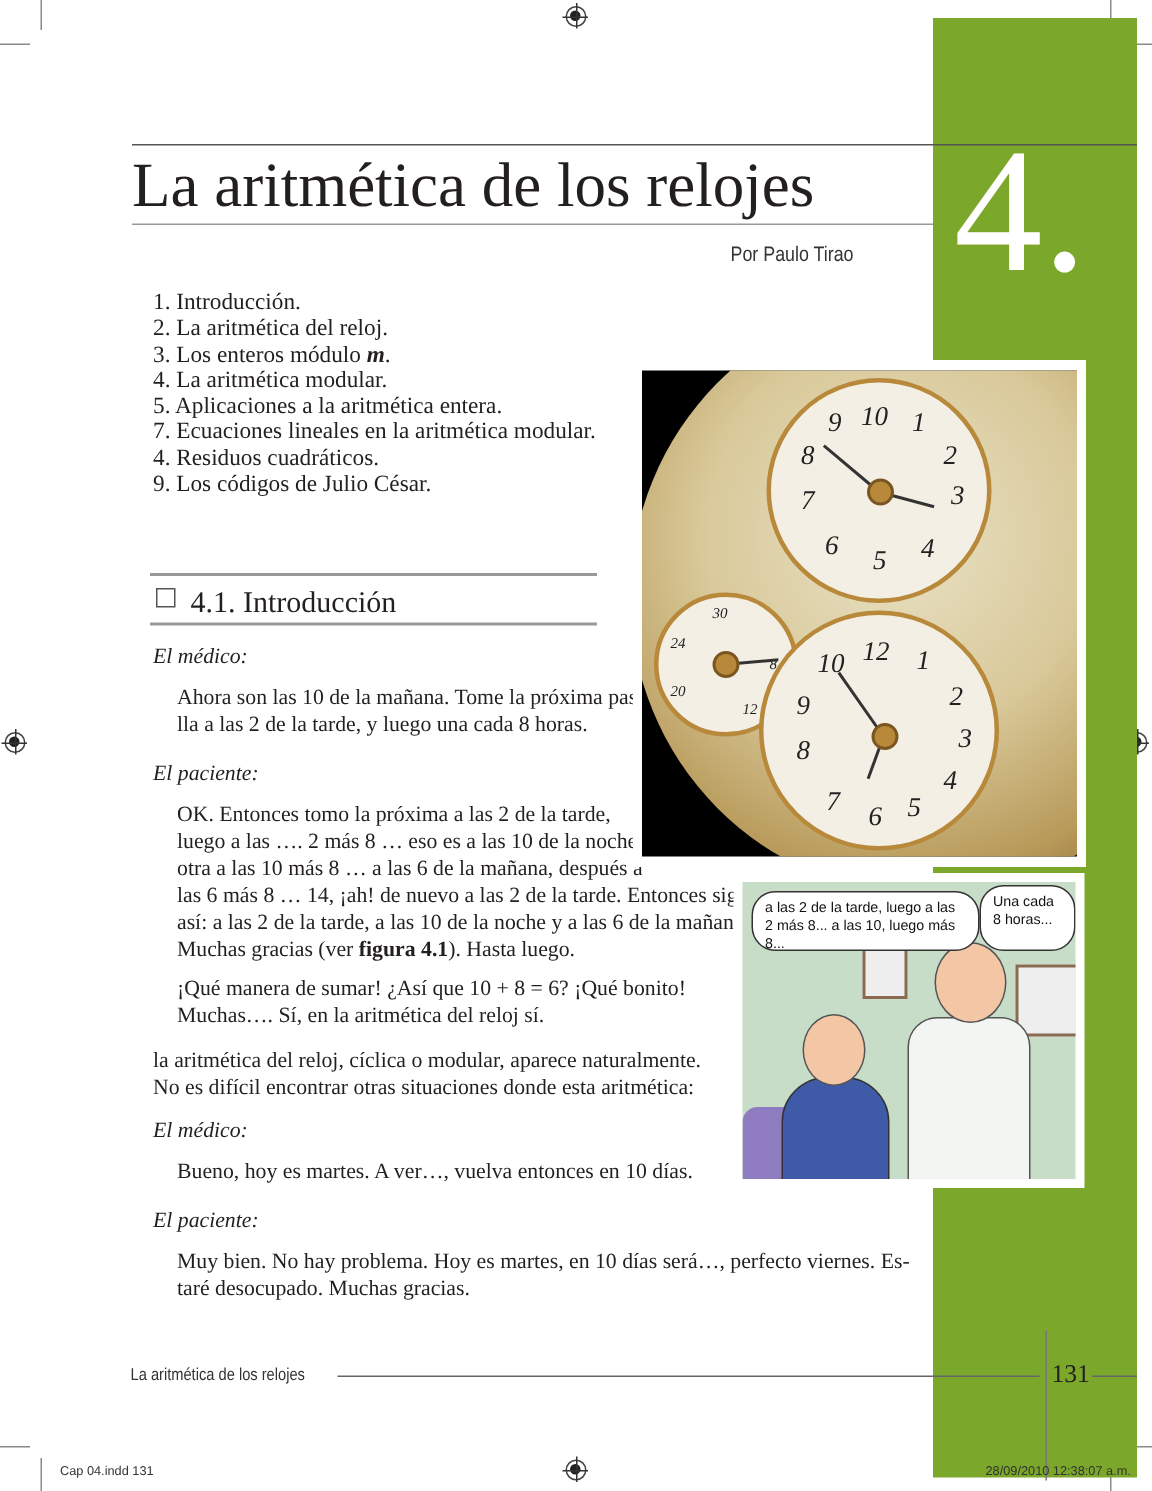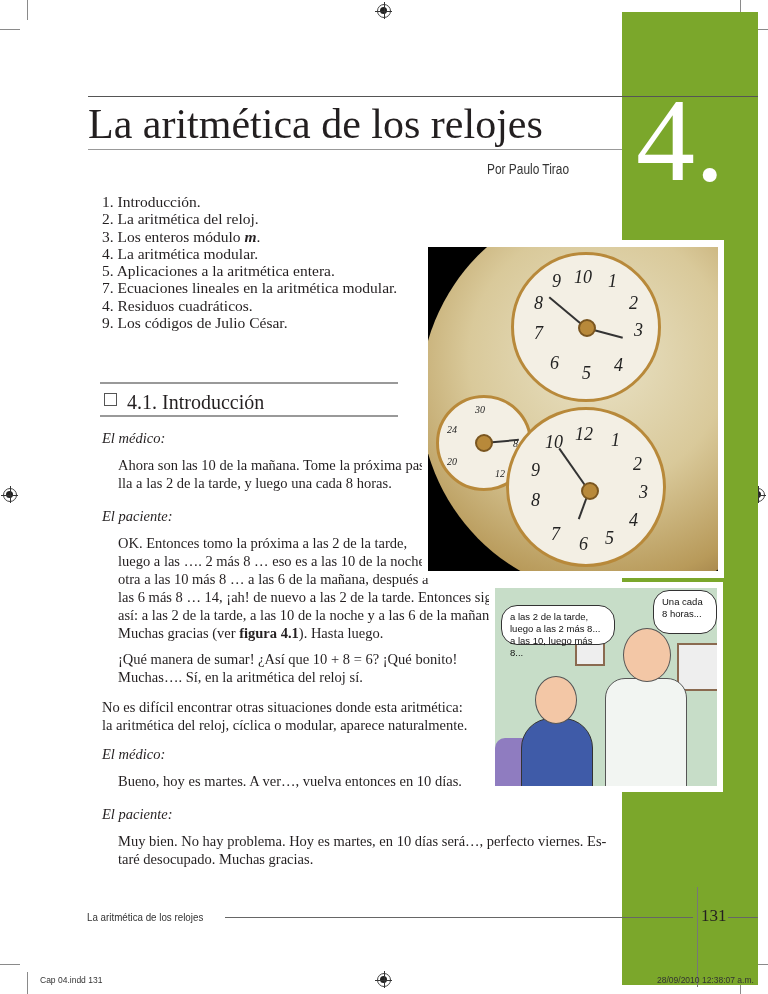--- a/index.html
+++ b/index.html
@@ -120,22 +120,22 @@
   <div>así: a las 2 de la tarde, a las 10 de la noche y a las 6 de la mañana.</div>
   <div><span>Muchas gracias (ver </span><b>figura 4.1</b><span>). Hasta luego.</span></div>
 </div>
 
 <div class="para" style="top:650px;">
   <div>¡Qué manera de sumar! ¿Así que 10 + 8 = 6? ¡Qué bonito!</div>
   <div>Muchas…. Sí, en la aritmética del reloj sí.</div>
 </div>
 
 <div class="para-flush" style="top:698px;">
+  <div>la aritmética del reloj, cíclica o modular, aparece naturalmente.</div>
   <div>No es difícil encontrar otras situaciones donde esta aritmética:</div>
-  <div>la aritmética del reloj, cíclica o modular, aparece naturalmente.</div>
 </div>
 
 <div class="speaker" style="top:746px;">El médico:</div>
 <div class="para" style="top:772px;">Bueno, hoy es martes. A ver…, vuelva entonces en 10 días.</div>
 
 <div class="speaker" style="top:806px;">El paciente:</div>
 <div class="para" style="top:832px;">
   <div>Muy bien. No hay problema. Hoy es martes, en 10 días será…, perfecto viernes. Es-</div>
   <div>taré desocupado. Muchas gracias.</div>
 </div>
@@ -190,21 +190,21 @@
 
 <div class="img-frame" style="left:489px;top:582px;width:234px;height:210px;"></div>
 <div class="cartoon">
   <div class="frame1"></div>
   <div class="frame2"></div>
   <div class="chair"></div>
   <div class="pat-body"></div>
   <div class="pat-head"></div>
   <div class="doc-coat"></div>
   <div class="doc-head"></div>
-  <div class="bubble" style="left:6px;top:17px;width:114px;height:40px;">a las 2 de la tarde, luego a las 2 más 8... a las 10, luego más 8...</div>
+  <div class="bubble" style="left:6px;top:6px;width:152px;height:40px;">a las 2 de la tarde, luego a las 2 más 8... a las 10, luego más 8...</div>
   <div class="bubble" style="left:158px;top:2px;width:64px;height:44px;">Una cada 8 horas...</div>
 </div>
 
 <div class="footer-title">La aritmética de los relojes</div>
 <div class="footer-rule"></div>
 <div class="page-num">131</div>
 <div class="footer-rule2"></div>
 <div class="crop-v" style="left:697px;top:887px;height:100px;background:#777;"></div>
 
 <div class="slug-left">Cap 04.indd   131</div>

